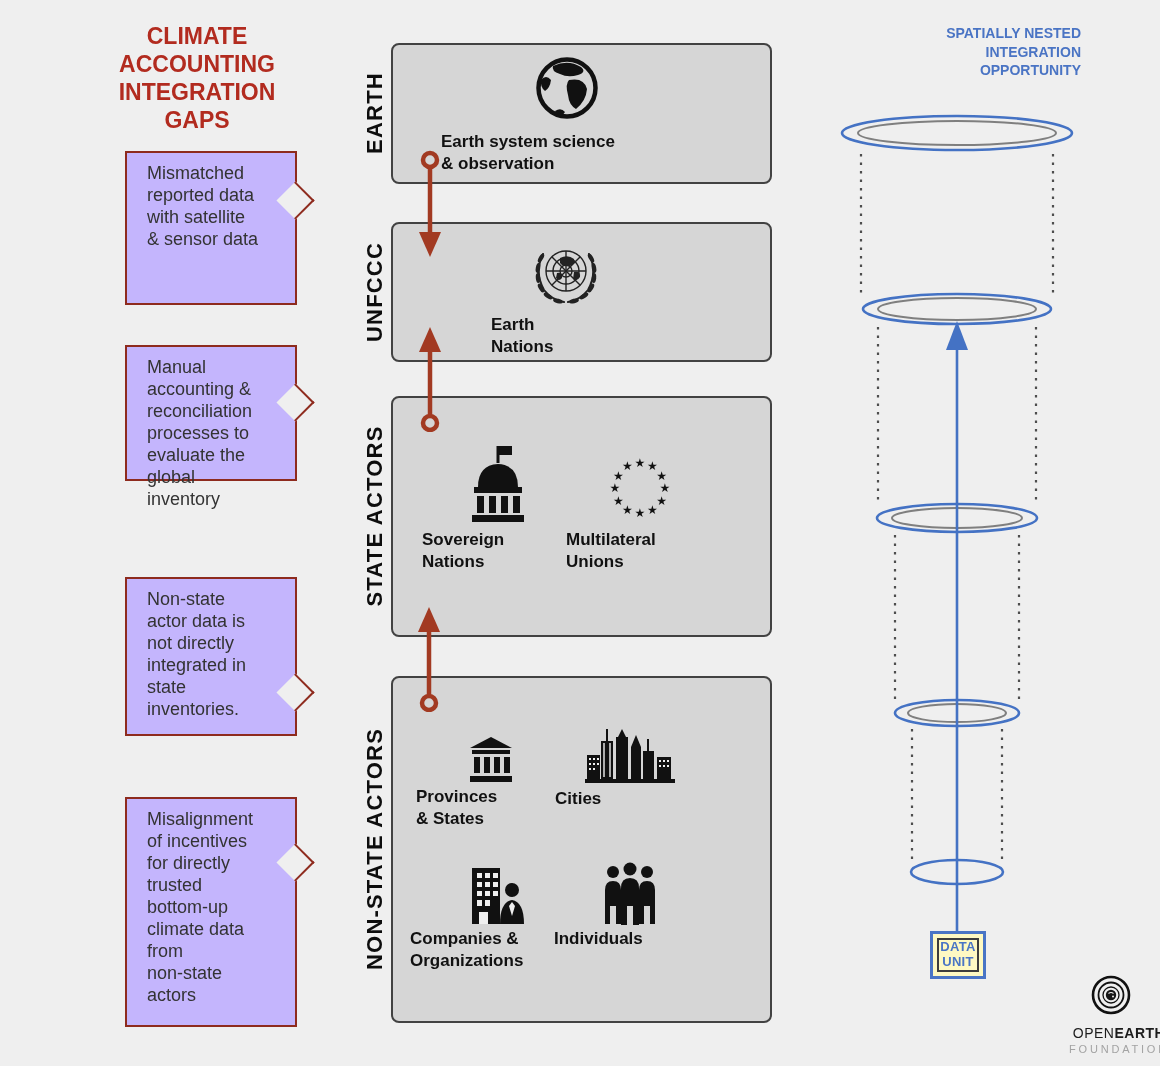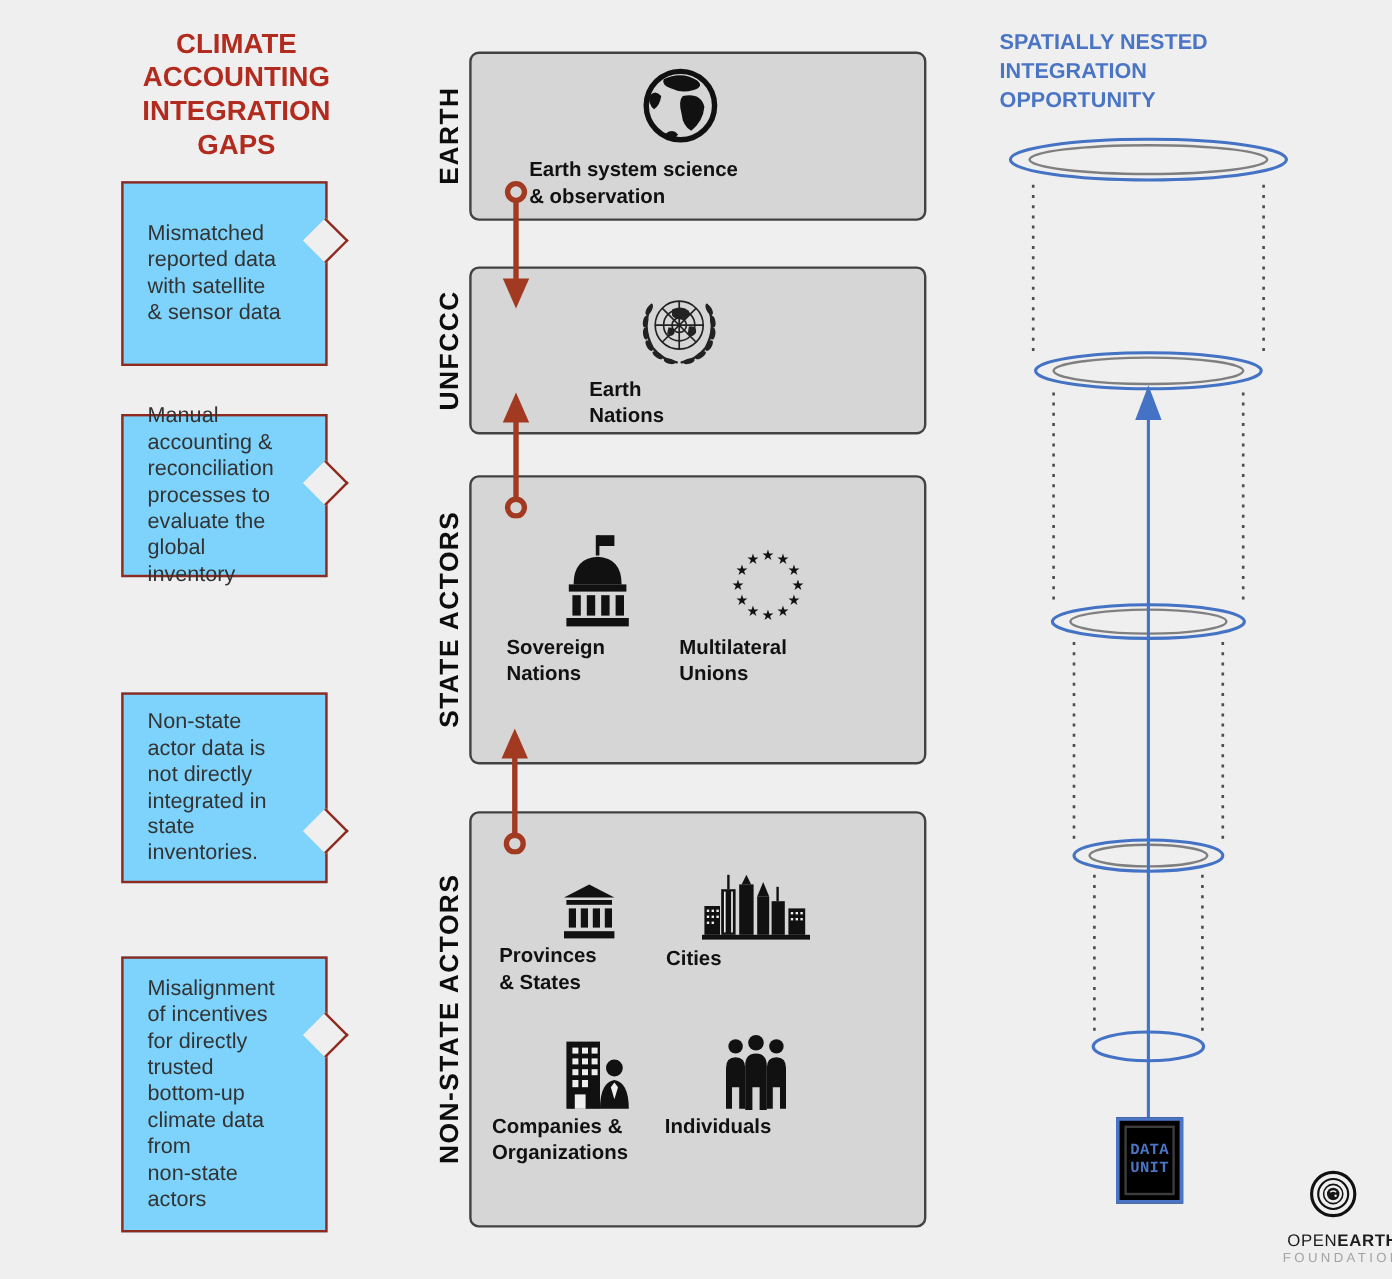--- a/index.html
+++ b/index.html
@@ -1,40 +1,40 @@
 <!DOCTYPE html>
 <html><head>
 <meta charset="utf-8">
 <style>
   html,body{margin:0;padding:0;background:#efefef;font-family:"Liberation Sans",sans-serif;}
   .page{position:relative;width:1160px;height:1066px;background:#efefef;overflow:hidden;margin-left:29px;}
 
   
   .gaps-title{position:absolute;left:78px;top:22px;width:180px;text-align:center;
     font-weight:bold;font-size:23px;line-height:1.22;color:#b22b1f;white-space:pre-line;}
-  .callout{position:absolute;left:72px;width:172px;border:2.5px solid #8e2b1e;background:#7dd3fc;
-    display:flex;align-items:center;box-sizing:border-box;}
+  .callout{position:absolute;left:96px;width:172px;border:2.5px solid #8e2b1e;background:#c4b5fd;
+    display:flex;box-sizing:border-box;}
   .callout-text{padding:10px 14px 10px 20px;font-size:18px;line-height:1.22;color:#333;white-space:pre-line;}
   .notch{position:absolute;right:-14px;width:25px;height:25px;background:#efefef;
     transform:rotate(45deg);border-top:2.5px solid #8e2b1e;border-right:2.5px solid #8e2b1e;}
 
   
   .level-box{position:absolute;left:362px;width:381px;background:#d6d6d6;
     border:2px solid #424242;border-radius:8px;box-sizing:border-box;}
   .vlabel{position:absolute;transform:translate(-50%,-50%) rotate(-90deg);
     font-weight:bold;font-size:22px;letter-spacing:1.2px;color:#0d0d0d;white-space:nowrap;}
   .cap{position:absolute;text-align:left;font-weight:bold;font-size:17px;line-height:1.3;
     color:#111;white-space:pre-line;}
   .abs{position:absolute;}
 
   
-  .nest-title{position:absolute;left:804px;top:24px;width:248px;text-align:left;
-    font-weight:bold;font-size:18px;line-height:1.33;color:#4a74c4;white-space:pre-line;}
-  .data-unit{position:absolute;left:901px;top:931px;width:56px;height:72px;
-    border:3px solid #4a75c5;box-sizing:border-box;background:#000000;font-family:Liberation Mono, monospace;}
+  .nest-title{position:absolute;left:804px;top:24px;width:248px;text-align:right;
+    font-weight:bold;font-size:14px;line-height:1.33;color:#4a74c4;white-space:pre-line;}
+  .data-unit{position:absolute;left:901px;top:931px;width:56px;height:48px;
+    border:3px solid #4a75c5;box-sizing:border-box;background:#fef9c3;}
   .data-unit-inner{position:absolute;left:4px;top:4px;right:4px;bottom:4px;
     border:2.5px solid #3d3d3d;display:flex;align-items:center;justify-content:center;
     font-weight:bold;font-size:13px;line-height:1.12;color:#4a75c5;text-align:center;
     white-space:pre-line;letter-spacing:.3px;}
 
   
   .brand-name{position:absolute;left:1022px;top:1025px;width:136px;text-align:center;
     font-size:14px;color:#1c1c1c;letter-spacing:.5px;}
   .brand-name .bold{font-weight:bold;}
   .brand-sub{position:absolute;left:1022px;top:1043px;width:136px;text-align:center;

